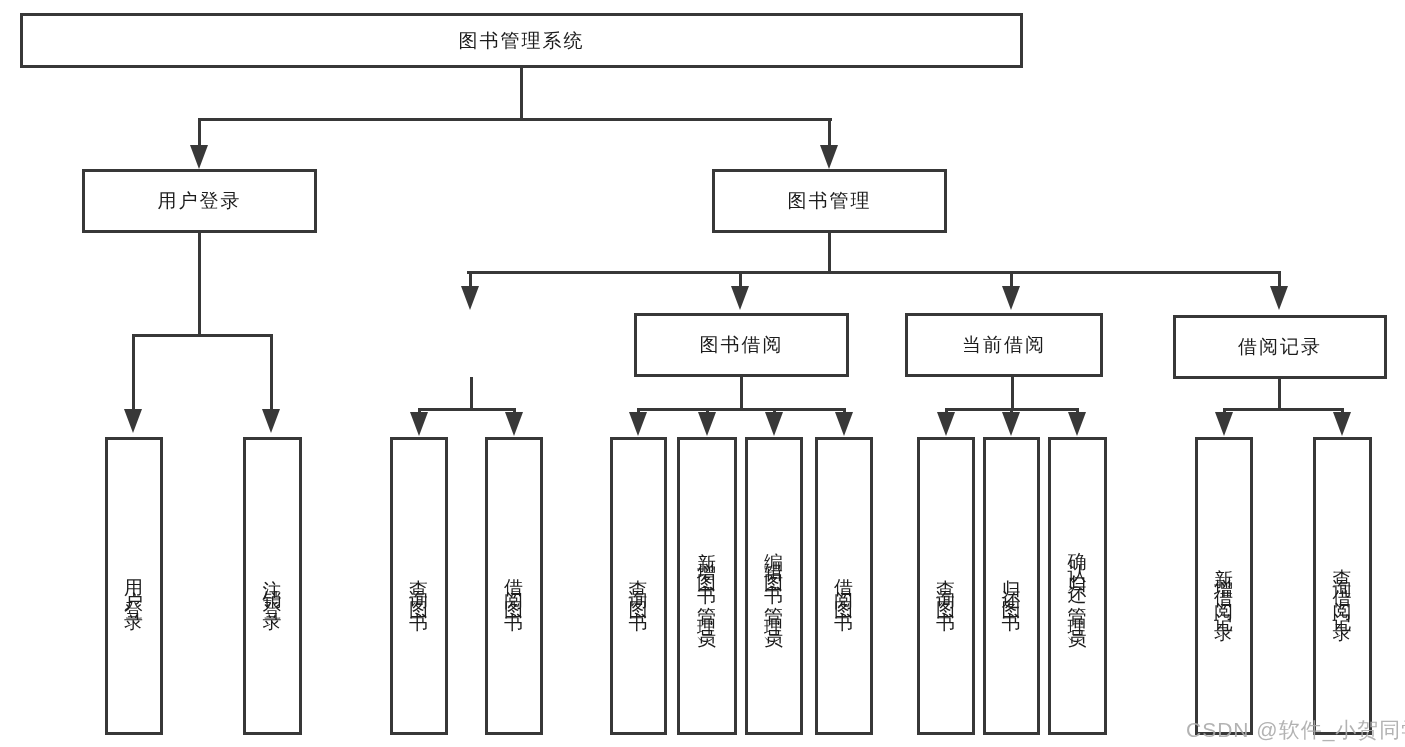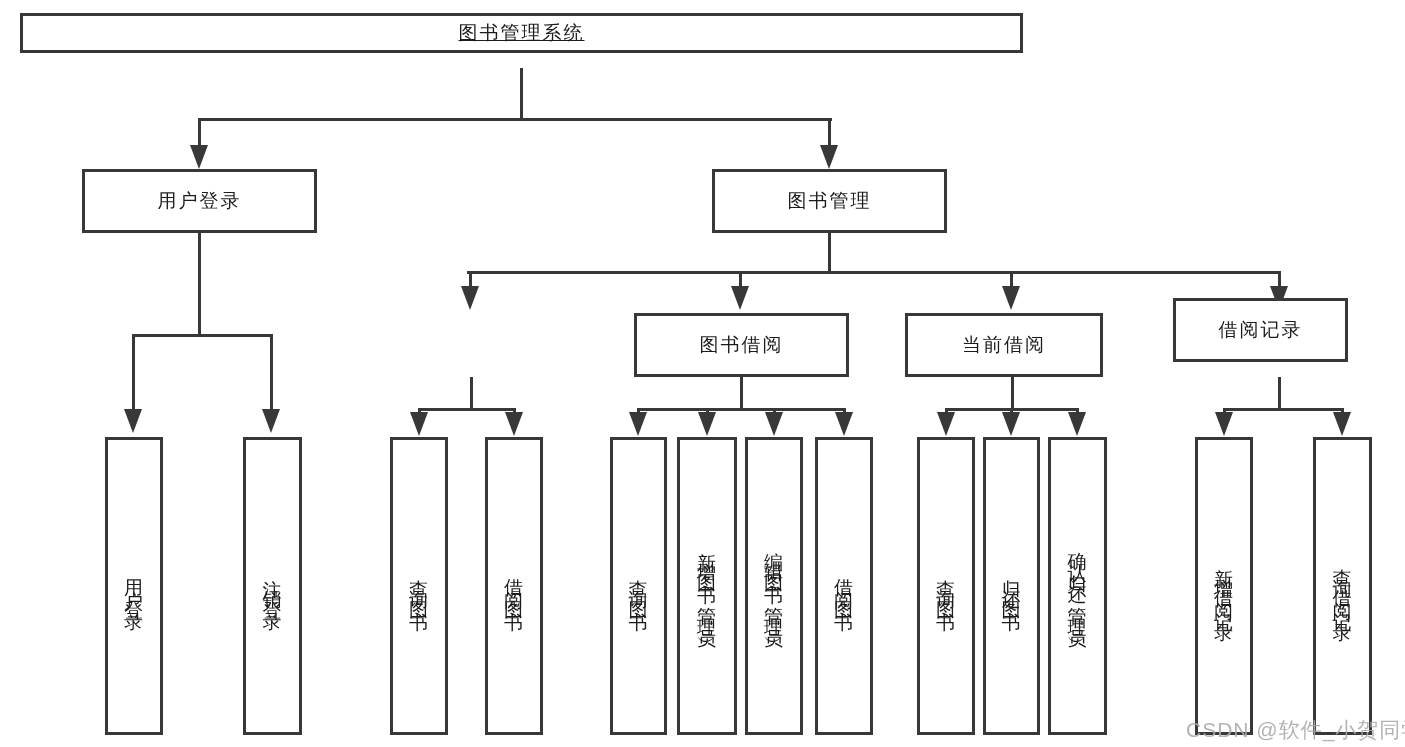--- a/index.html
+++ b/index.html
@@ -30,21 +30,21 @@
     position:absolute;left:1186px;top:716px;
     font-size:21px;color:#ababab;opacity:.9;white-space:nowrap;
     letter-spacing:1px;
   }
 </style>
 </head>
 <body>
 
 <div class="canvas">
 
-  <div class="node" style="left:20px;top:13px;width:1003px;height:40px;text-decoration:underline;">
+  <div class="node" style="left:20px;top:13px;width:1003px;height:55px;">
     <span class="hlabel">图书管理系统</span>
   </div>
 
   <div class="vline" style="left:520px;top:68px;height:51px;"></div>
   <div class="hline" style="left:198px;top:118px;width:634px;"></div>
   <div class="vline" style="left:198px;top:118px;height:30px;"></div>
   <div class="arrow" style="left:190px;top:145px;"></div>
   <div class="vline" style="left:828px;top:118px;height:30px;"></div>
   <div class="arrow" style="left:820px;top:145px;"></div>
 
@@ -72,21 +72,21 @@
   <div class="arrow" style="left:1002px;top:286px;"></div>
   <div class="vline" style="left:1278px;top:271px;height:16px;"></div>
   <div class="arrow" style="left:1270px;top:286px;"></div>
 
   <div class="node" style="left:634px;top:313px;width:215px;height:64px;font-family:Liberation Mono, monospace;">
     <span class="hlabel">图书借阅</span>
   </div>
   <div class="node" style="left:905px;top:313px;width:198px;height:64px;">
     <span class="hlabel">当前借阅</span>
   </div>
-  <div class="node" style="left:1173px;top:298px;width:175px;height:64px;justify-content:center;">
+  <div class="node" style="left:1173px;top:315px;width:214px;height:64px;justify-content:center;">
     <span class="hlabel">借阅记录</span>
   </div>
 
   <div class="vline" style="left:470px;top:377px;height:33px;"></div>
   <div class="hline" style="left:418px;top:408px;width:98px;"></div>
   <div class="vline" style="left:418px;top:408px;height:8px;"></div>
   <div class="arrow" style="left:410px;top:412px;"></div>
   <div class="vline" style="left:513px;top:408px;height:8px;"></div>
   <div class="arrow" style="left:505px;top:412px;"></div>
 

